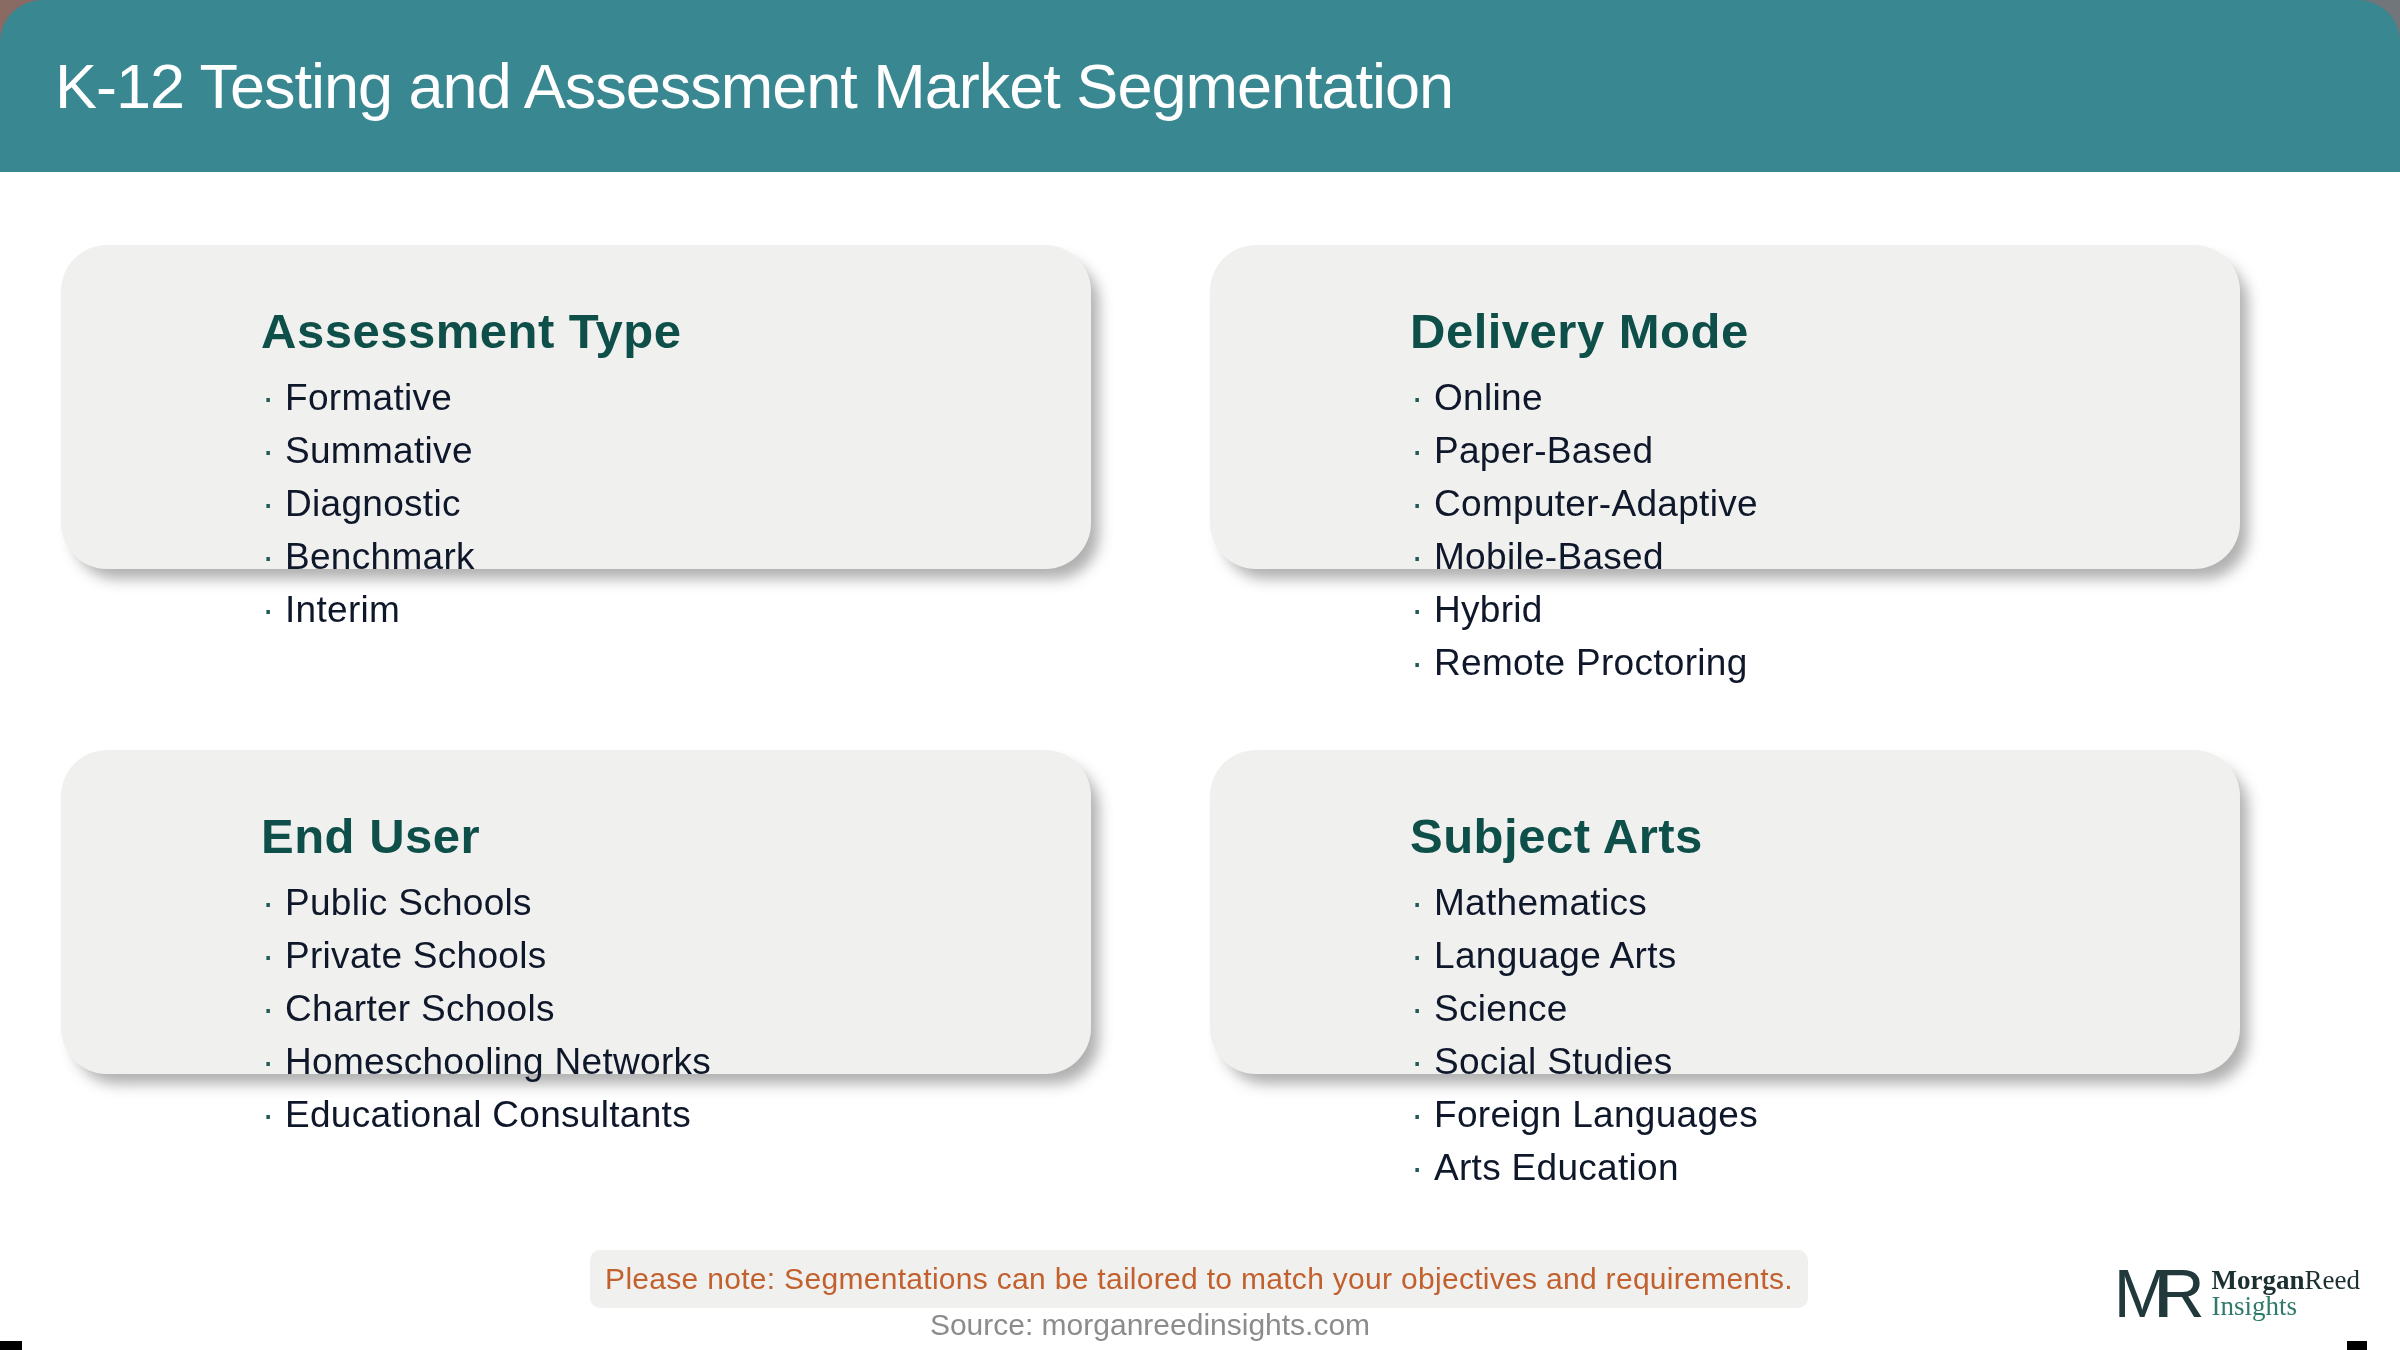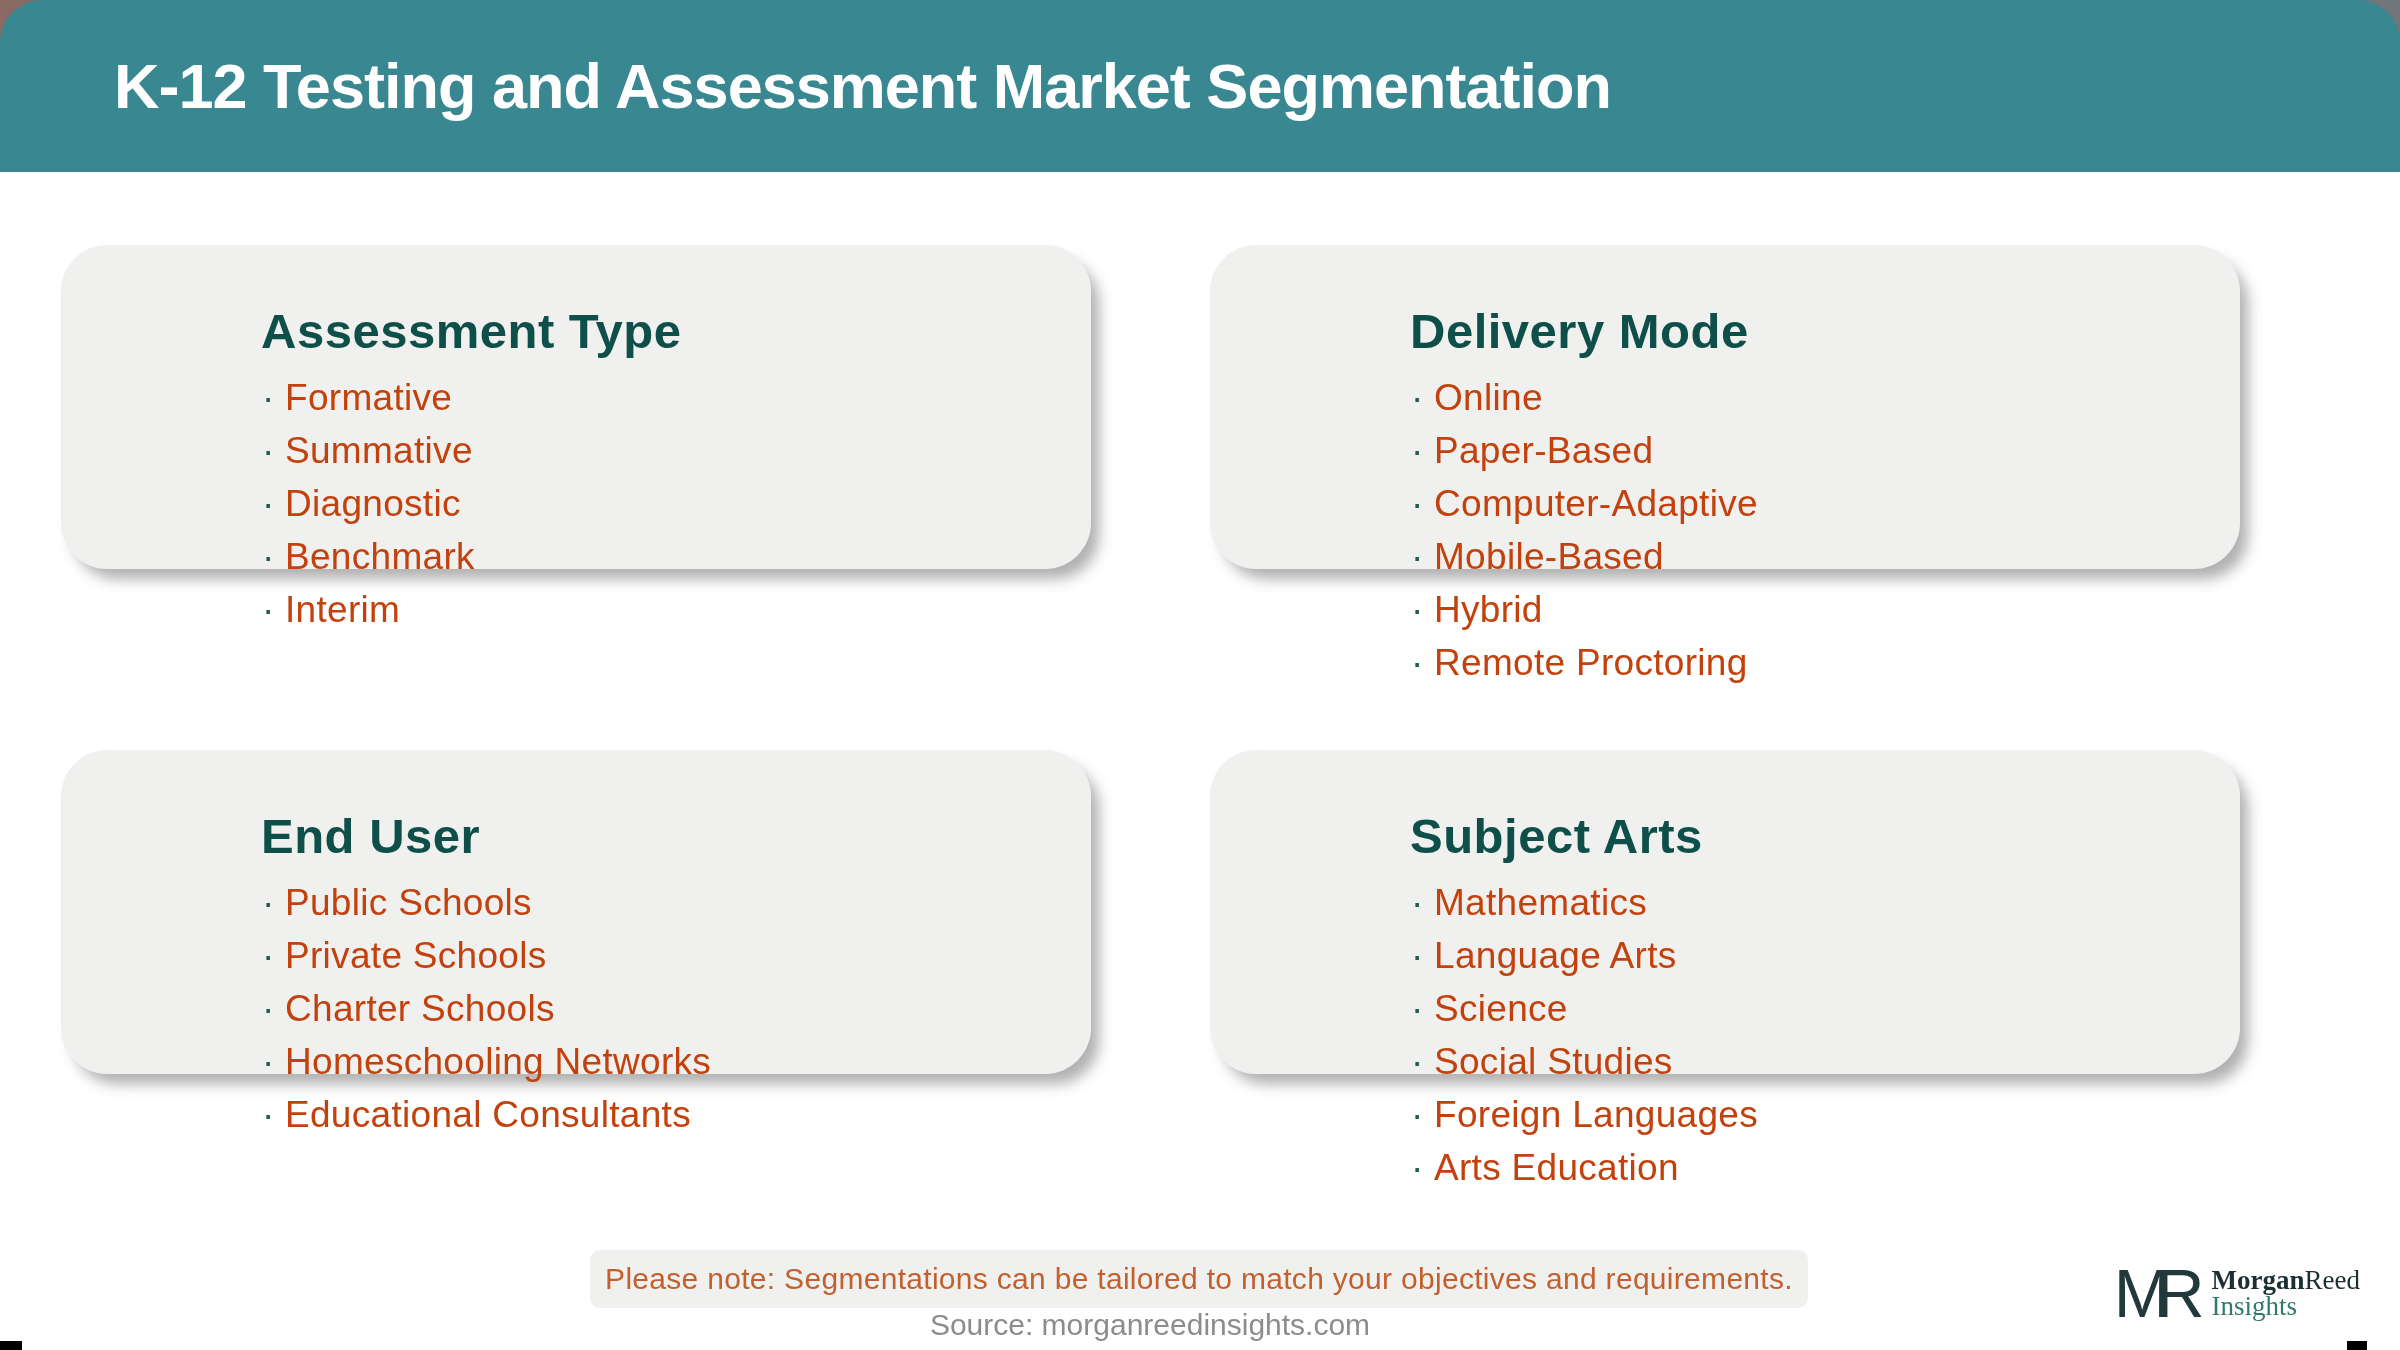--- a/index.html
+++ b/index.html
@@ -19,23 +19,23 @@
     background: linear-gradient(90deg, #8a6a63 0%, #7b7574 15%, #70767a 100%);
   }
   .header {
     position: absolute; top: 0; left: 0;
     width: 2400px; height: 172px;
     background: #398791;
     border-radius: 42px 42px 0 0;
     display: flex; align-items: center;
   }
   .title {
-    margin-left: 114px;
+    margin-left: 55px;
     font-size: 63px;
-    font-weight: bold;
+    font-weight: normal;
     letter-spacing: -1px;
     color: #ffffff;
     white-space: nowrap;
   }
 
   
   .card {
     position: absolute;
     width: 1030px; height: 324px;
     background: #f0f0ef;
@@ -59,21 +59,21 @@
     list-style: none;
     margin: 0 40px 0 200px;
     padding: 0;
   }
   .card li {
     position: relative;
     padding-left: 24px;
     font-size: 37px;
     line-height: 53px;
     letter-spacing: 0.3px;
-    color: #c2410c;
+    color: #0f172a;
     white-space: nowrap;
   }
   .card li::before {
     content: "\00B7";
     position: absolute;
     left: 1px;
     color: #1f5c55;
   }
 
   

